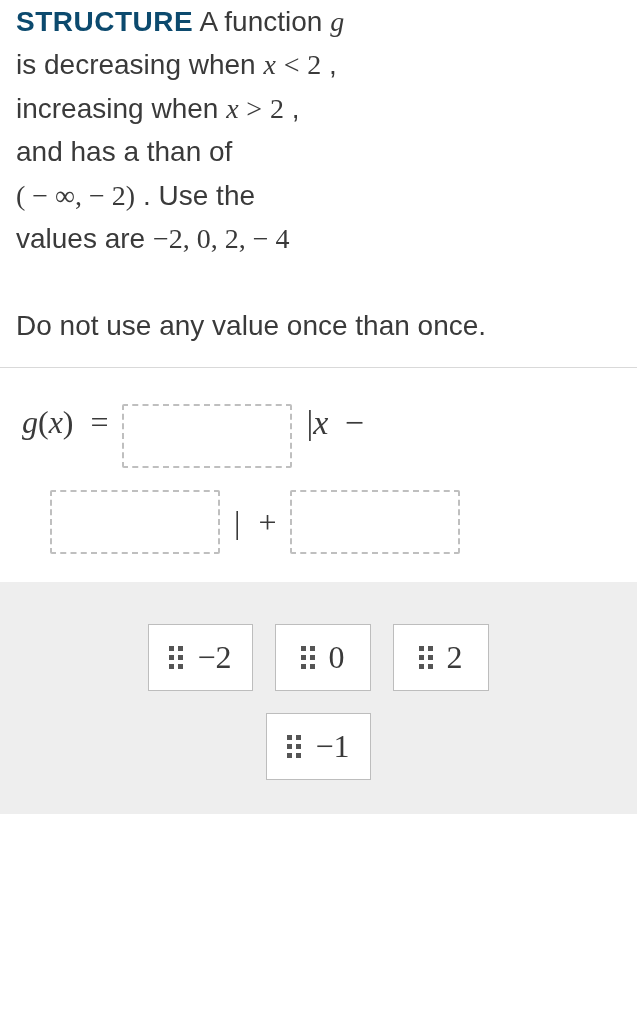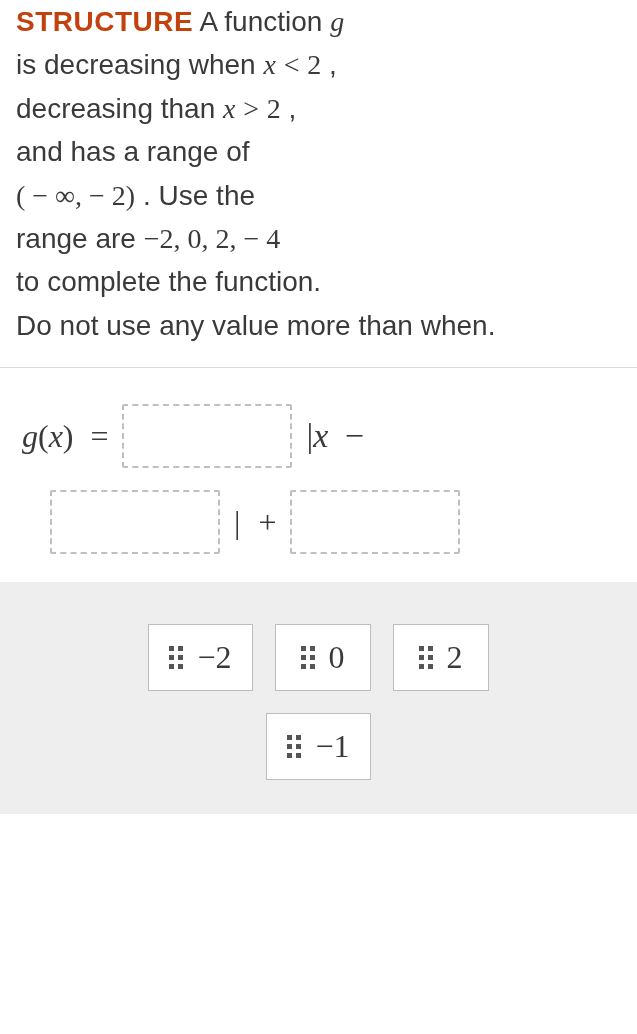--- a/index.html
+++ b/index.html
@@ -10,35 +10,34 @@
     font-size: 28px;
     color: #3a3a3a;
     width: 637px;
     background: #fff;
   }
   .problem {
     padding: 0 16px 20px 16px;
     line-height: 1.55;
   }
   .label {
-    color: #c2410c;
+    color: #0c4a6e;
     font-weight: 700;
     letter-spacing: 0.5px;
   }
   .mi { font-family: "Times New Roman", Times, serif; font-style: italic; }
   .mn { font-family: "Times New Roman", Times, serif; }
 
   .work-area {
     border-top: 1px solid #d9d9d9;
     padding: 36px 22px 28px 22px;
     background: #fff;
   }
   .eq-row1 {
     display: flex;
-    align-items: center;
     gap: 14px;
     margin-bottom: 22px;
   }
   .eq-row2 {
     display: flex;
     align-items: center;
     gap: 14px;
     margin-left: 28px;
   }
   .lhs { font-size: 32px; }
@@ -88,28 +87,28 @@
 </style>
 </head>
 <body>
 
 <div class="problem">
   <span class="label">STRUCTURE</span>
   <span>A function </span><span class="mi">g</span><br>
   <span> is decreasing when </span><span class="mi">x</span>
   <span class="mn">&lt;</span>
   <span class="mn">2</span><span> ,</span><br>
-  <span>decreasing than </span><span class="mi">x</span>
+  <span>increasing when </span><span class="mi">x</span>
   <span class="mn">&gt;</span>
   <span class="mn">2</span><span> ,</span><br>
-  <span>and has a range of</span><br>
+  <span>and has a than of</span><br>
   <span class="mn">( − ∞,  − 2)</span><span> . Use the</span><br>
-  <span>range are </span><span class="mn">−2, 0, 2,  − 4</span><br>
-  <span>to complete the function.</span><br>
-  <span>Do not use any value more than when.</span>
+  <span>values are </span><span class="mn">−2, 0, 2,  − 4</span><br>
+  <br>
+  <span>Do not use any value once than once.</span>
 </div>
 
 <div class="work-area">
   <div class="eq-row1">
     <span class="lhs">
       <span class="mi">g</span><span class="mn">(</span><span class="mi">x</span><span class="mn">)</span>
       <span class="mn" style="margin-left:8px;">=</span>
     </span>
     <div class="dropzone dz-medium"></div>
     <span class="abs-open">

